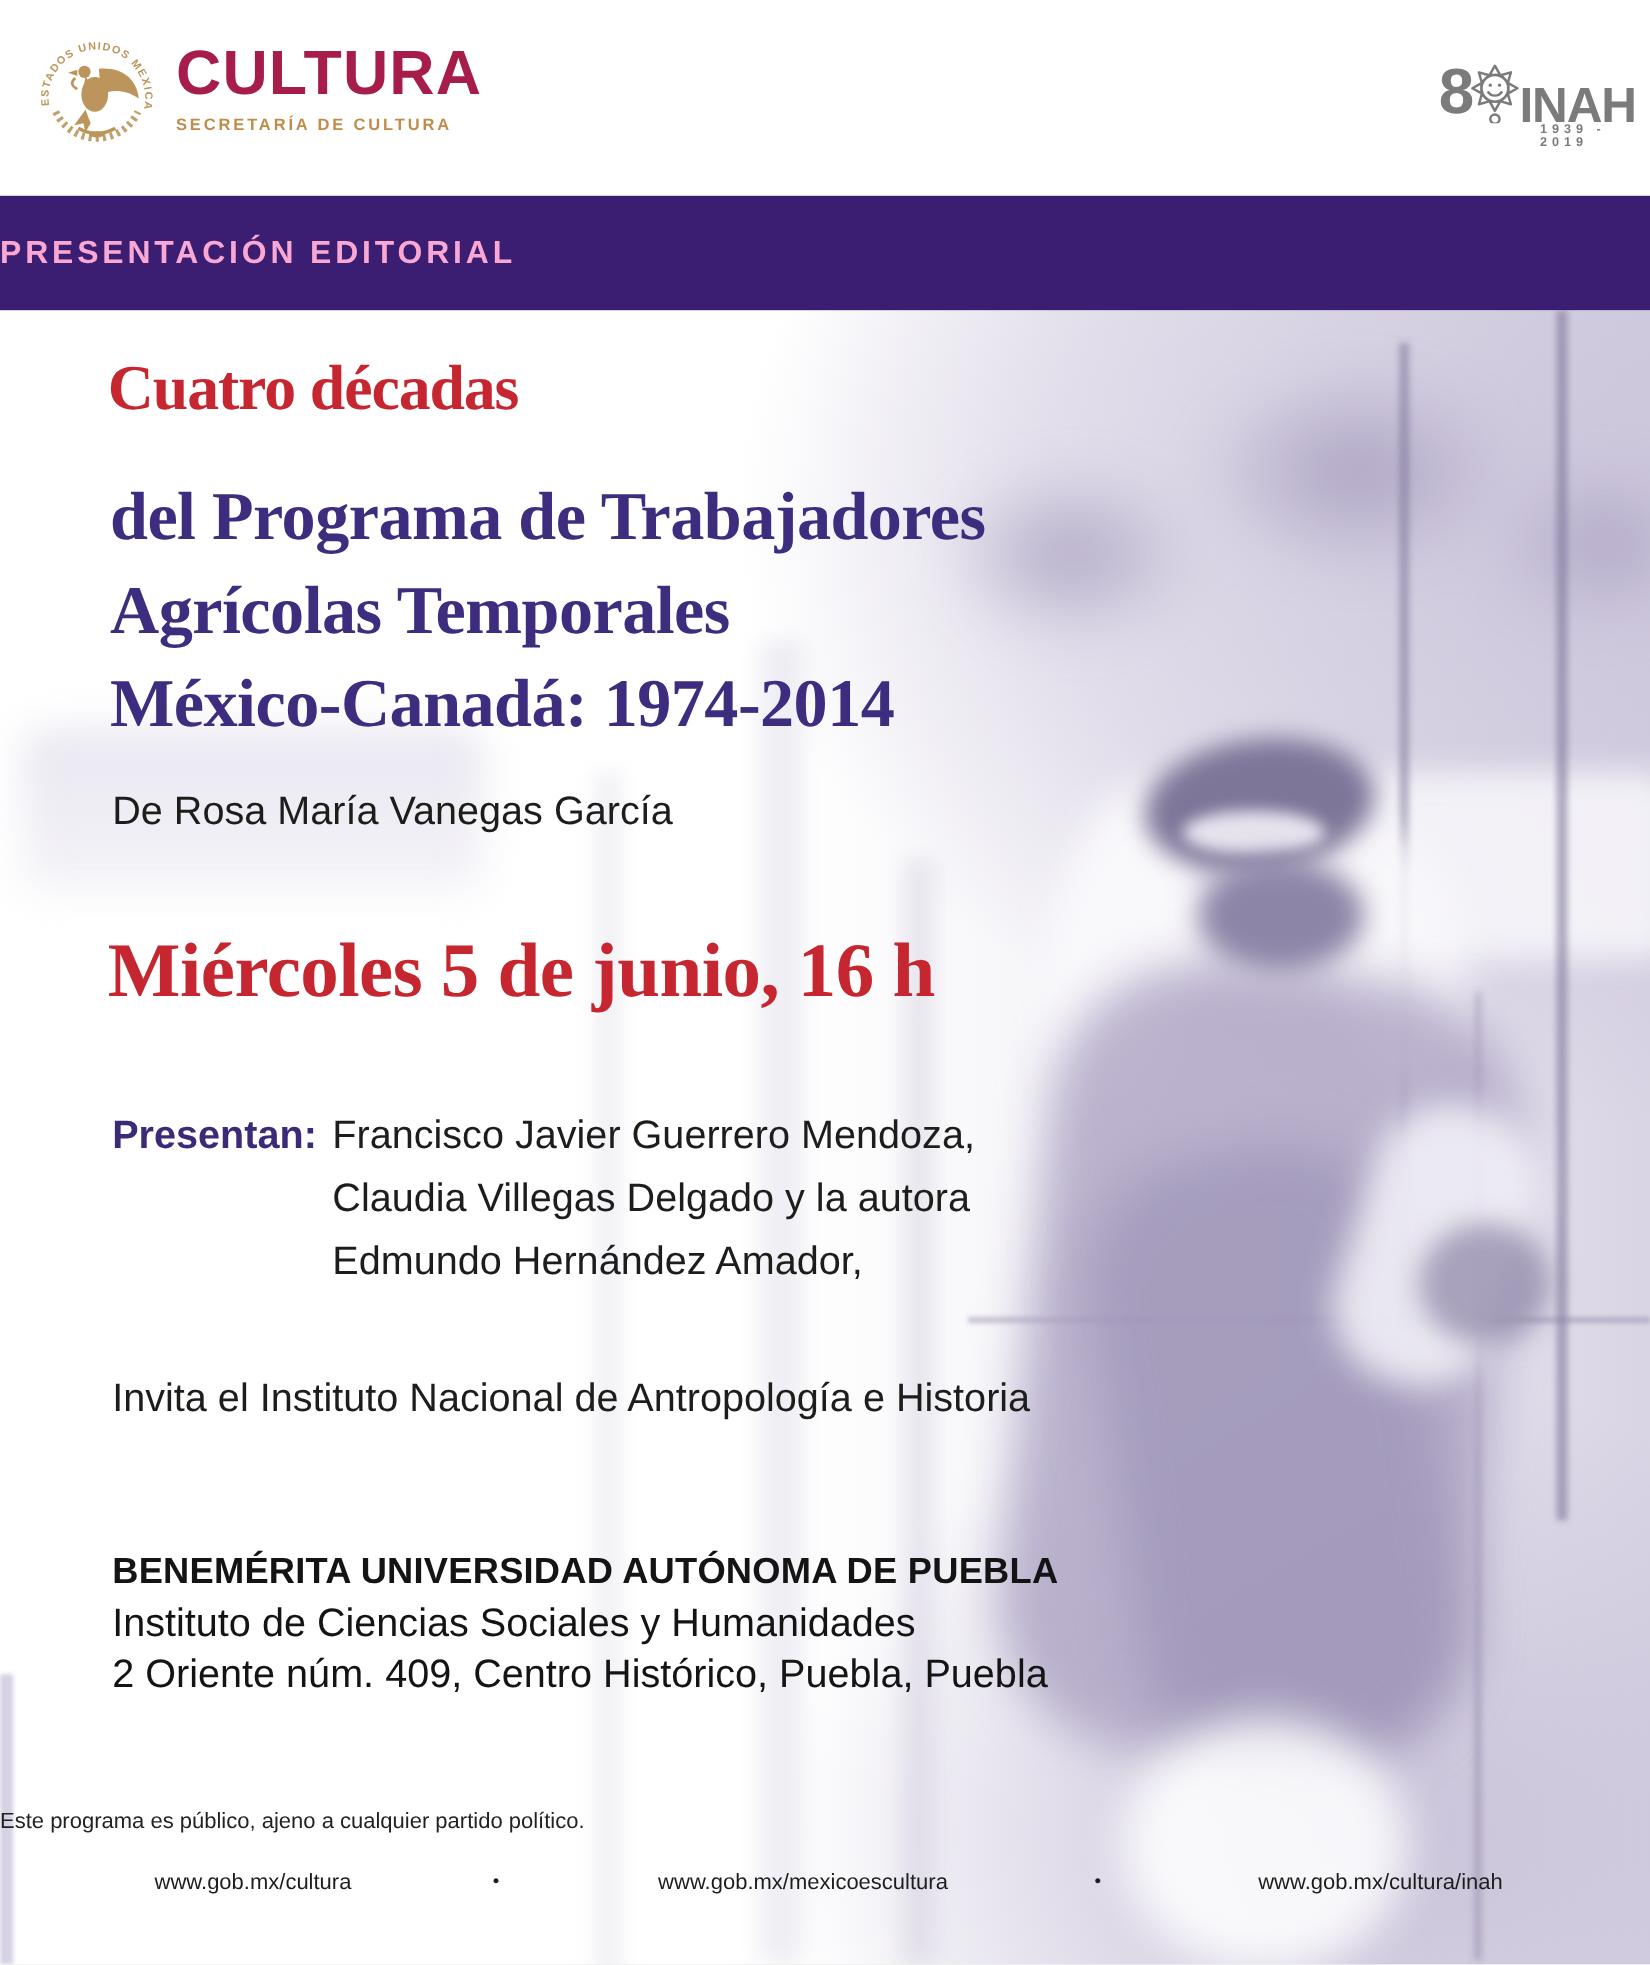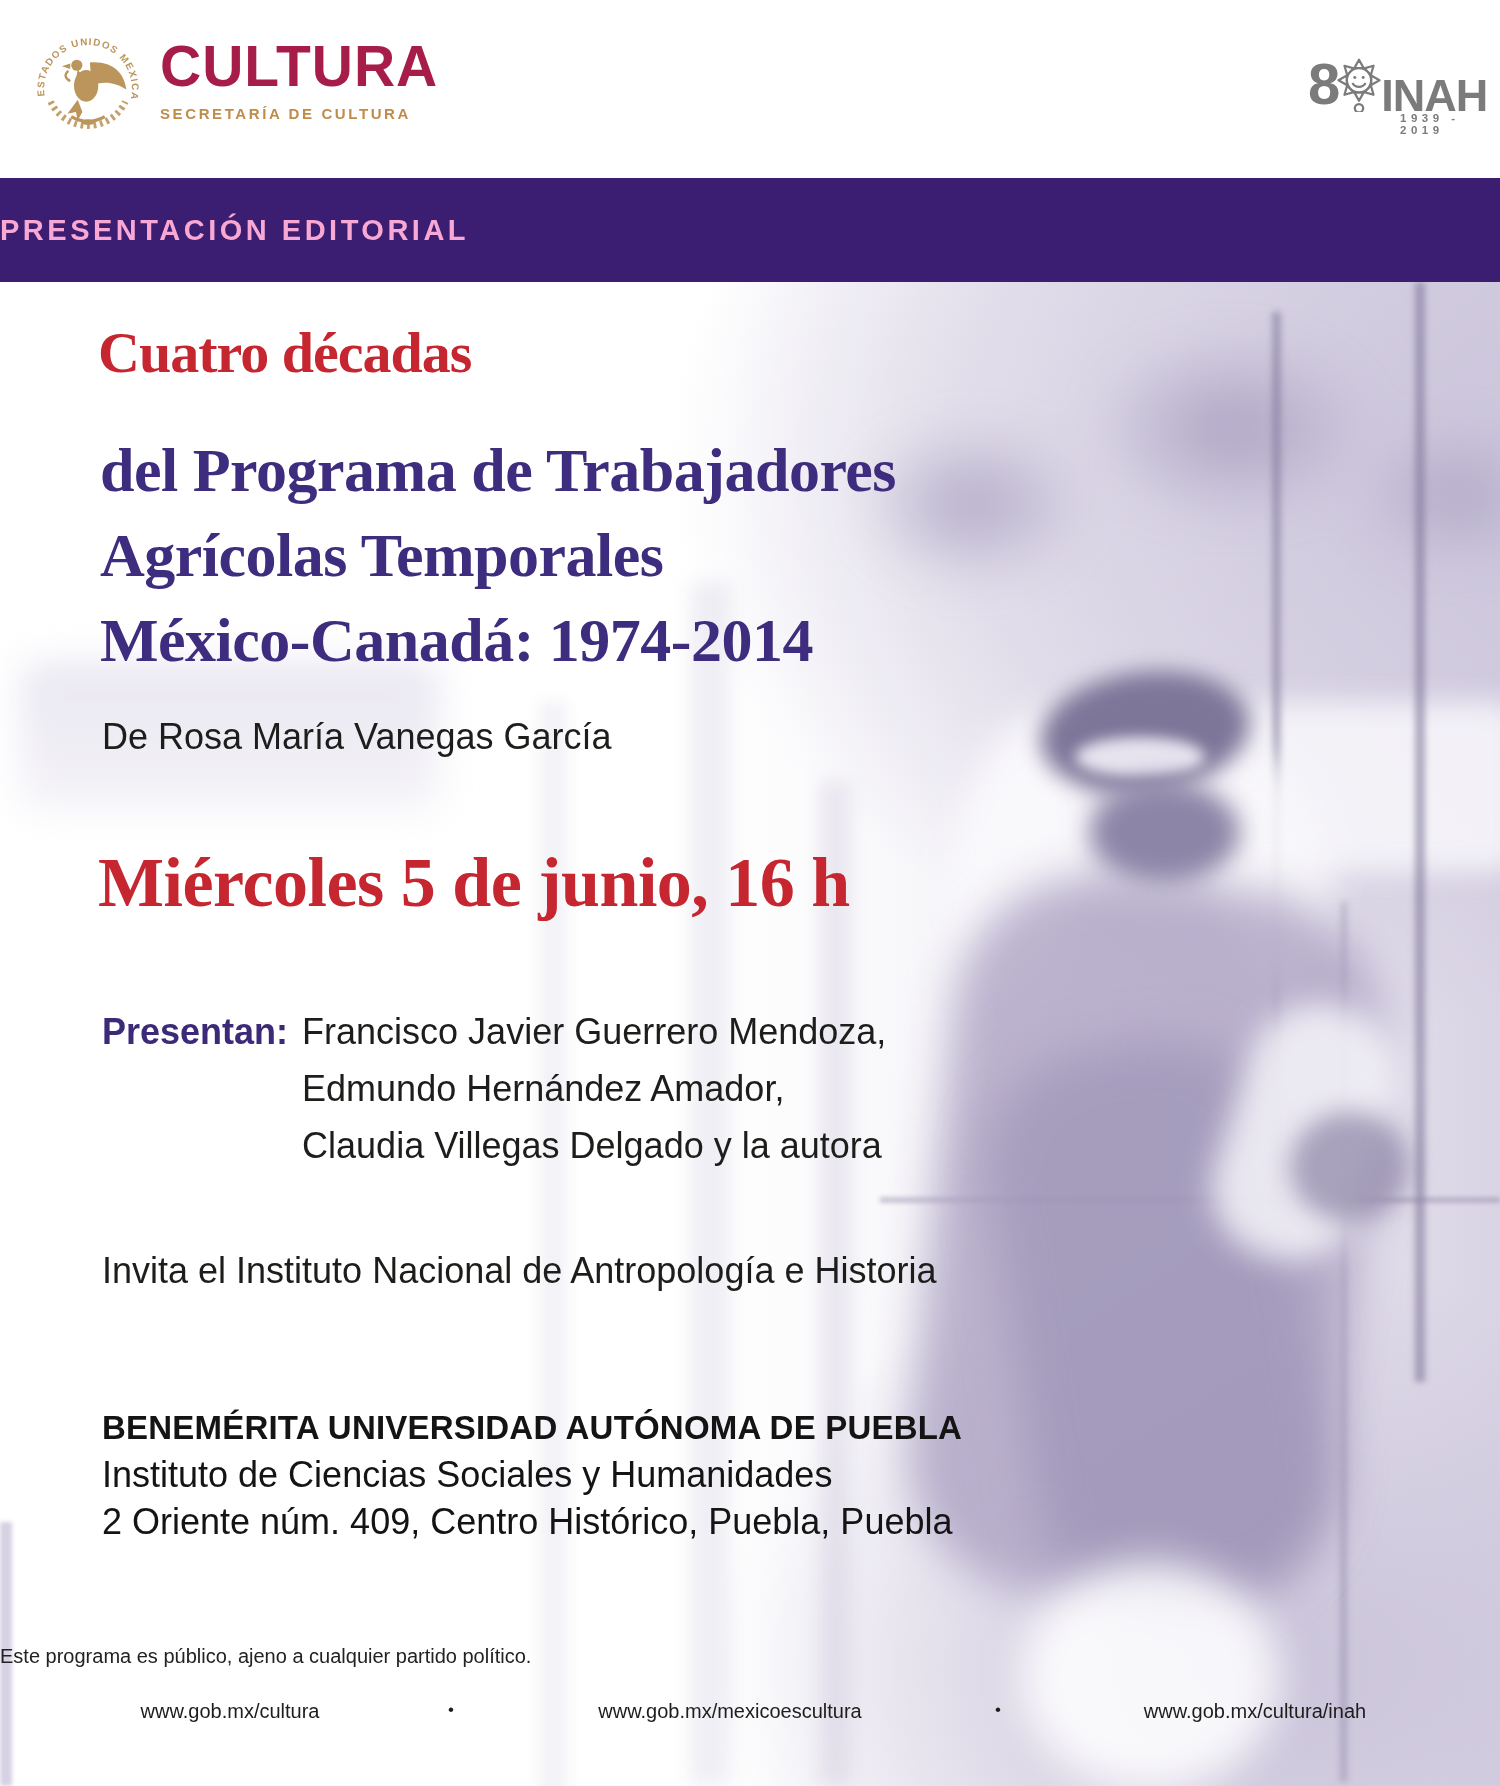--- a/index.html
+++ b/index.html
@@ -203,22 +203,22 @@
   </div>
 
   <div class="byline">De Rosa María Vanegas García</div>
 
   <div class="serif datetime">Miércoles 5 de junio, 16 h</div>
 
   <div class="presenters">
     <span class="label">Presentan:</span>
     <span class="names">
       <div>Francisco Javier Guerrero Mendoza,</div>
+      <div>Claudia Villegas Delgado y la autora</div>
       <div>Edmundo Hernández Amador,</div>
-      <div>Claudia Villegas Delgado y la autora</div>
     </span>
   </div>
 
   <div class="invitation">Invita el Instituto Nacional de Antropología e Historia</div>
 
   <div class="venue">
     <div class="v1">BENEMÉRITA UNIVERSIDAD AUTÓNOMA DE PUEBLA</div>
     <div class="v2">Instituto de Ciencias Sociales y Humanidades</div>
     <div class="v3">2 Oriente núm. 409, Centro Histórico, Puebla, Puebla</div>
   </div>

